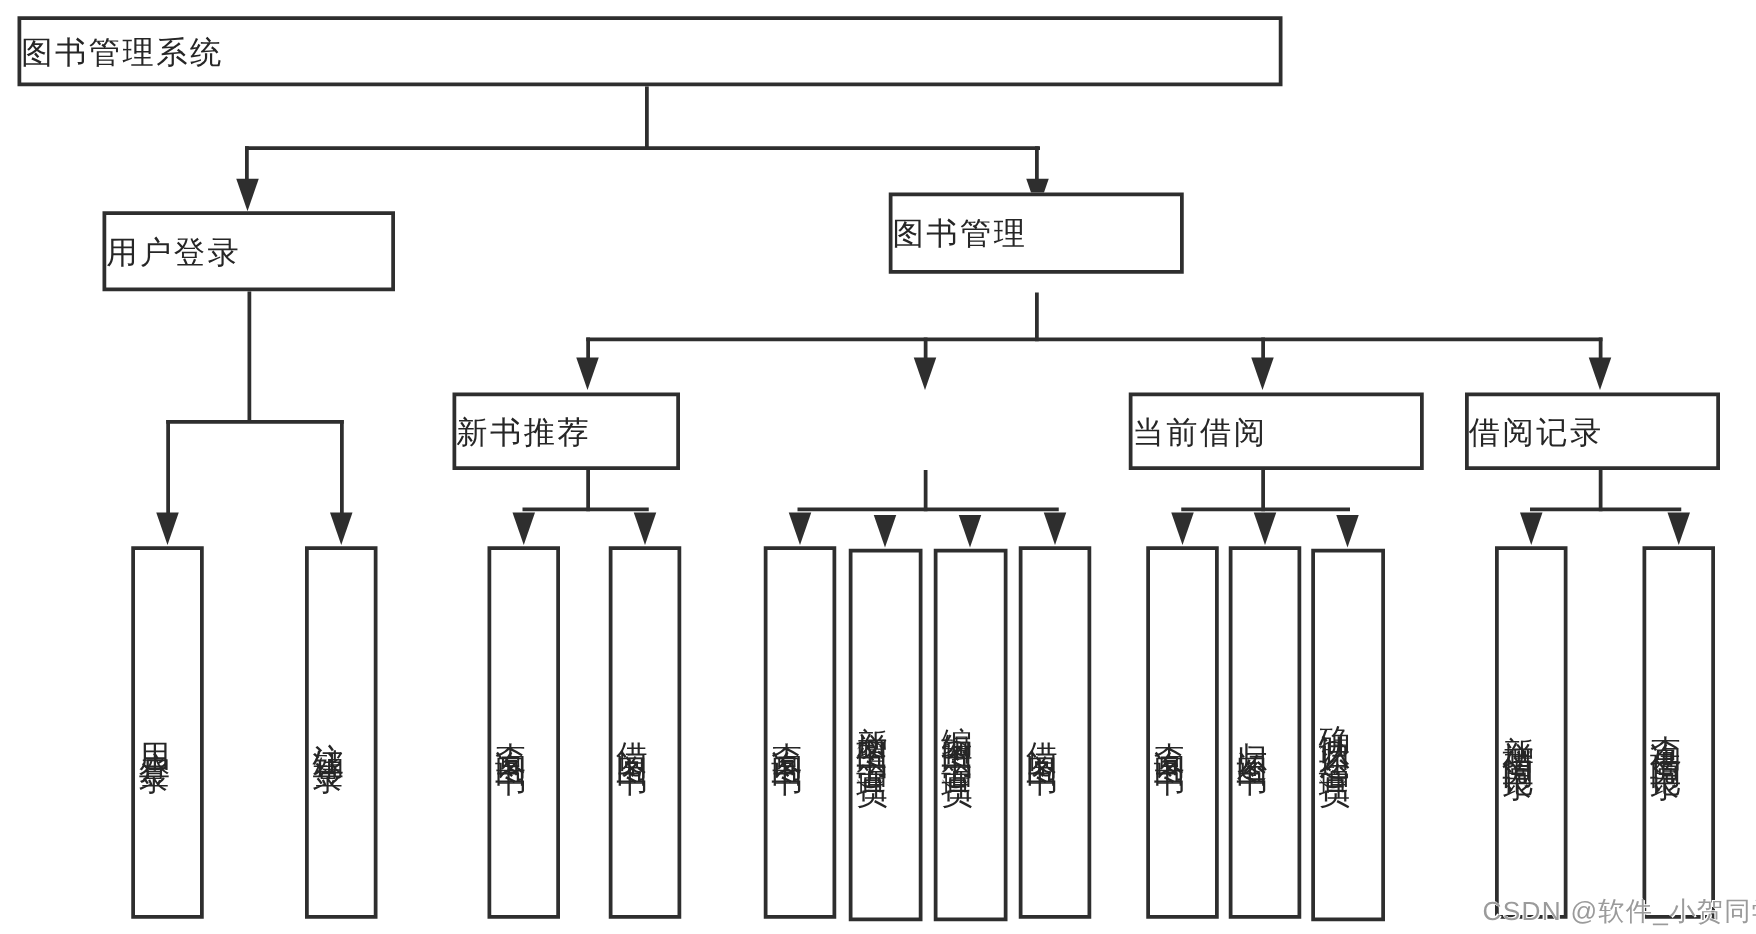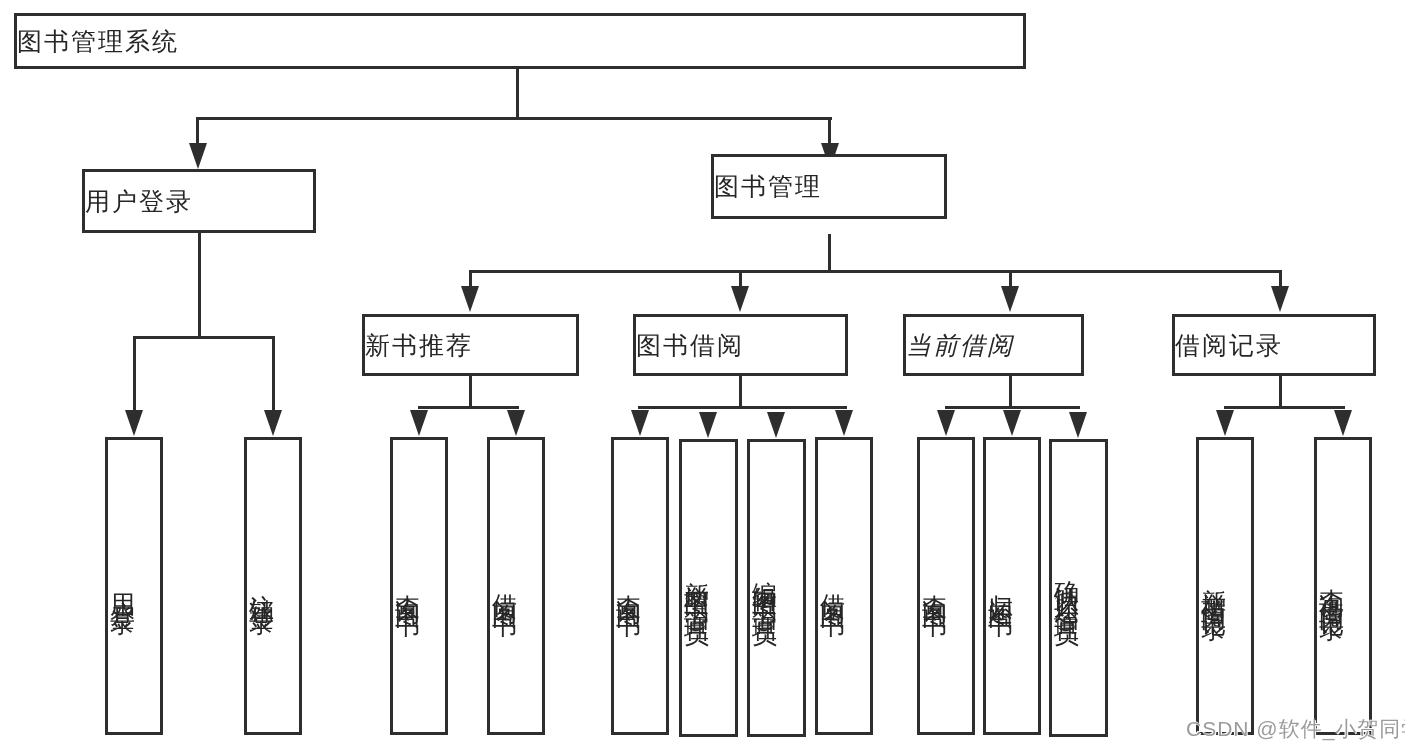--- a/index.html
+++ b/index.html
@@ -96,27 +96,24 @@
     <span>图书管理系统</span>
   </div>
 
   <div class="box h" style="left:82px;top:169px;width:234px;height:64px;">
     <span>用户登录</span>
   </div>
   <div class="box h" style="left:711px;top:154px;width:236px;height:65px;">
     <span>图书管理</span>
   </div>
 
-  <div class="box h" style="left:362px;top:314px;width:217px;height:62px;">
+  <div class="box h" style="left:362px;top:314px;width:182px;height:62px;">
     <span>新书推荐</span>
   </div>
-  <div class="box h" style="left:633px;top:314px;width:215px;height:62px;">
-    <span>图书借阅</span>
-  </div>
-  <div class="box h" style="left:903px;top:314px;width:181px;height:62px;font-style:italic;">
+  <div class="box h" style="left:903px;top:314px;width:236px;height:62px;">
     <span>当前借阅</span>
   </div>
   <div class="box h" style="left:1172px;top:314px;width:204px;height:62px;">
     <span>借阅记录</span>
   </div>
 
   <div class="box v" style="left:105px;top:437px;width:58px;height:298px;">
     <span class="lbl">用户登录</span>
   </div>
   <div class="box v" style="left:244px;top:437px;width:58px;height:298px;">

